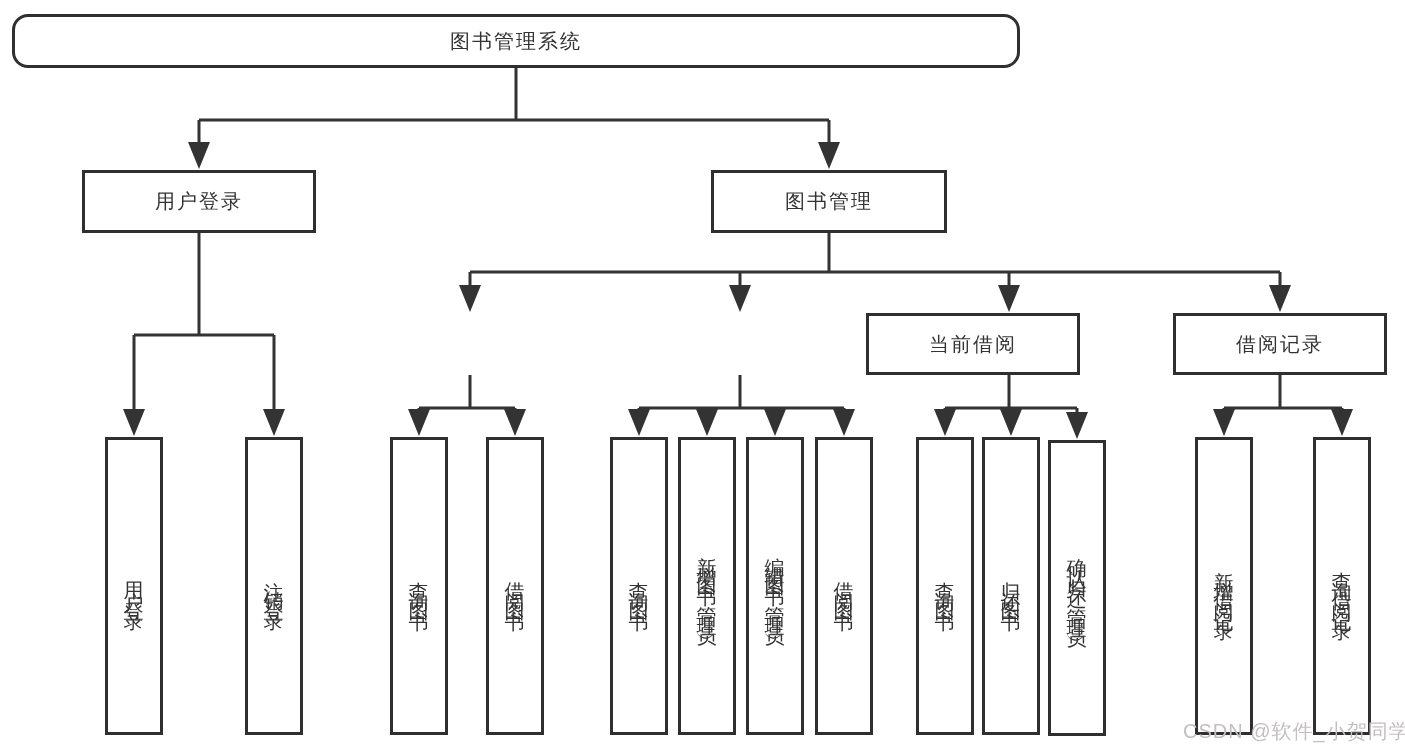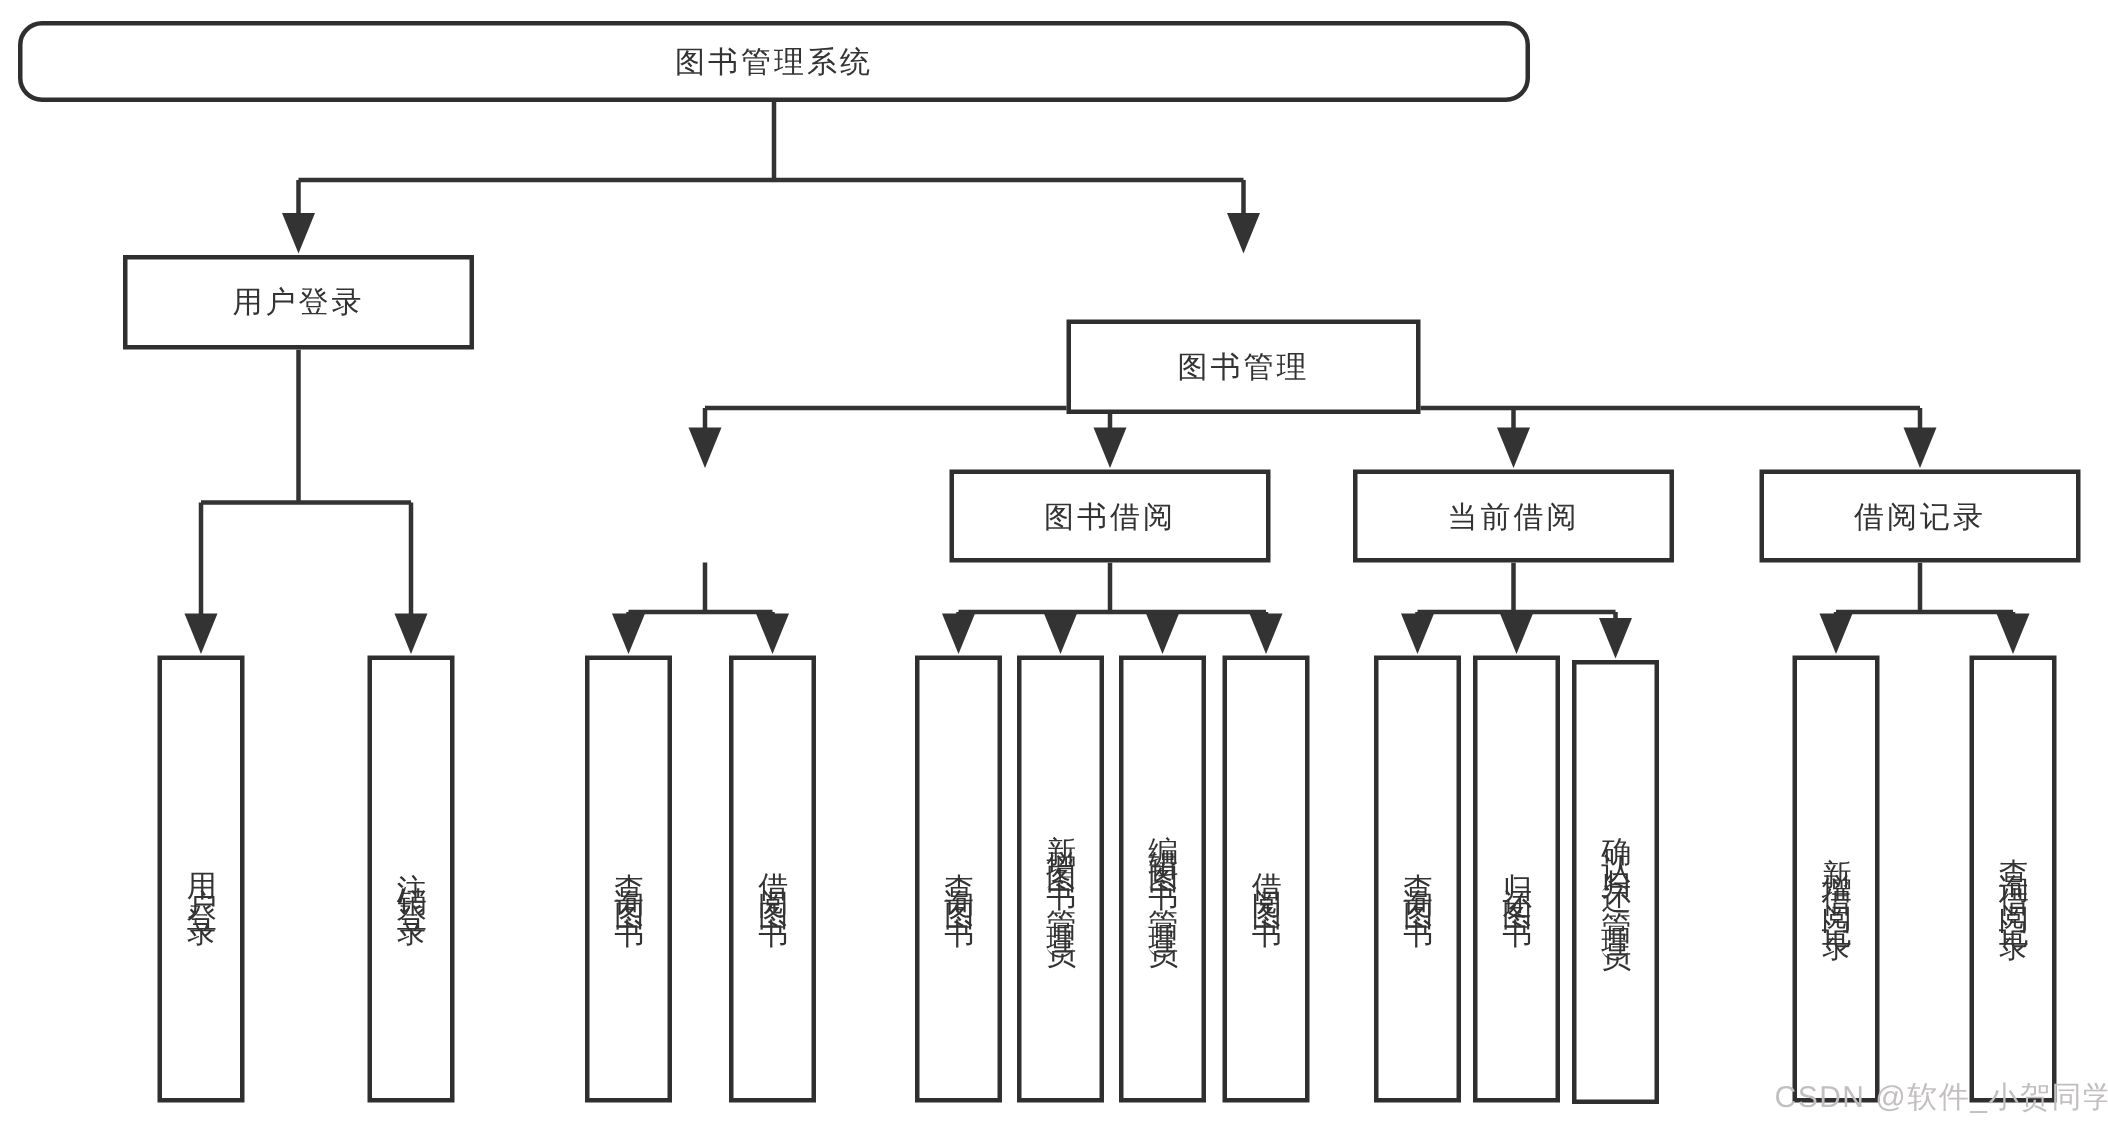--- a/index.html
+++ b/index.html
@@ -95,24 +95,23 @@
     <g>
       <path d="M1280,375 L1280,408 M1224,408 L1342,408 M1224,408 L1224,414 M1342,408 L1342,414"></path>
       <polygon points="1213,409 1235,409 1224,436" fill="#333333" stroke="none"></polygon>
       <polygon points="1331,409 1353,409 1342,436" fill="#333333" stroke="none"></polygon>
     </g>
   </svg>
 
   <div class="box" style="left:12px;top:14px;width:1008px;height:54px;border-radius:16px;">图书管理系统</div>
 
   <div class="box" style="left:82px;top:170px;width:234px;height:63px;">用户登录</div>
-  <div class="box" style="left:711px;top:170px;width:236px;height:63px;margin-top:43px;">图书管理</div>
+  <div class="box" style="left:711px;top:170px;width:236px;height:63px;">图书管理</div>
 
-  <div class="box" style="left:633px;top:313px;width:214px;height:62px;">图书借阅</div>
-  <div class="box" style="left:902px;top:313px;width:214px;height:62px;">当前借阅</div>
+  <div class="box" style="left:866px;top:313px;width:214px;height:62px;">当前借阅</div>
   <div class="box" style="left:1173px;top:313px;width:214px;height:62px;">借阅记录</div>
 
   <div class="box vbox" style="left:105px;top:437px;width:58px;height:298px;">用户登录</div>
   <div class="box vbox" style="left:245px;top:437px;width:58px;height:298px;">注销登录</div>
 
   <div class="box vbox" style="left:390px;top:437px;width:58px;height:298px;">查询图书</div>
   <div class="box vbox" style="left:486px;top:437px;width:58px;height:298px;">借阅图书</div>
 
   <div class="box vbox" style="left:610px;top:437px;width:58px;height:298px;">查询图书</div>
   <div class="box vbox" style="left:678px;top:437px;width:58px;height:298px;">新增图书（管理员）</div>

